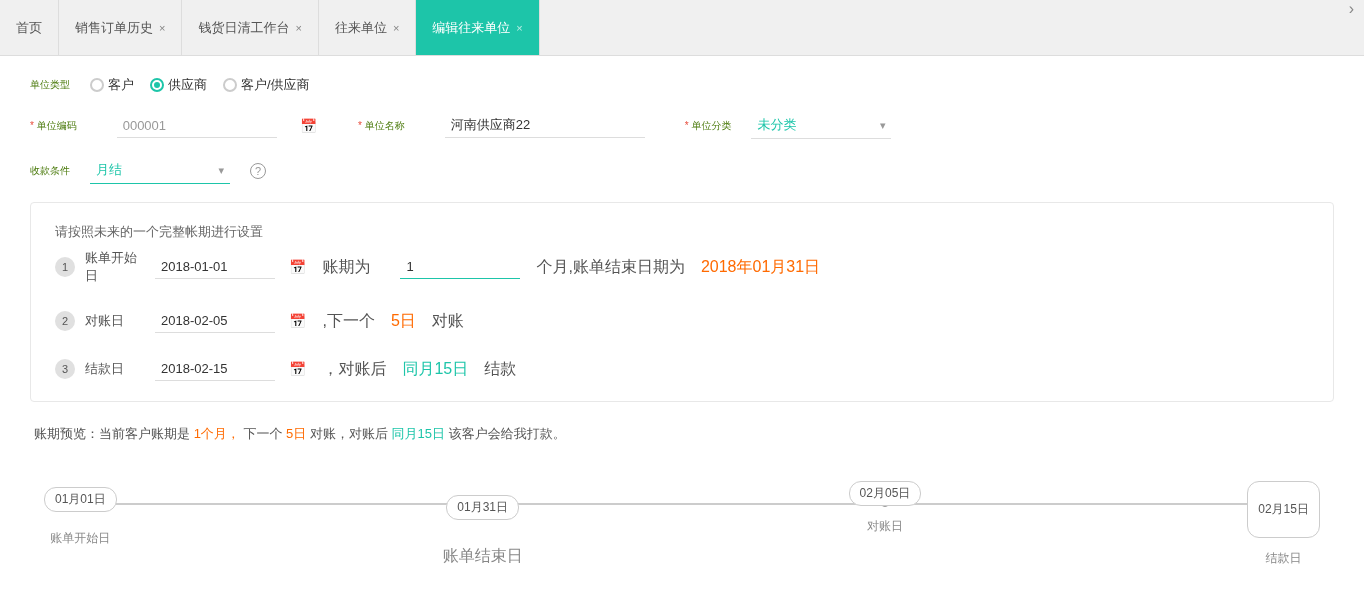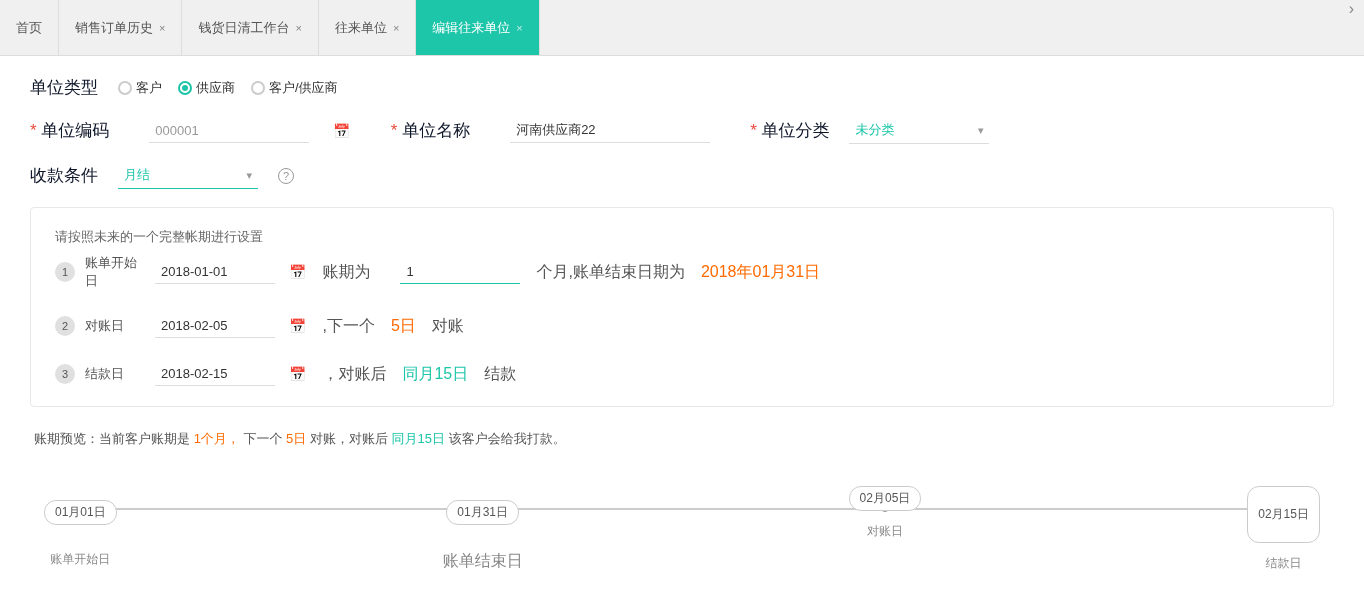--- a/index.html
+++ b/index.html
@@ -48,22 +48,22 @@
     }
 
     
     .form-row {
       display: flex;
       align-items: center;
       margin-bottom: 18px;
       gap: 20px;
     }
     .form-label {
-      color: #0f172a;
-      font-size: 17px;
+      color: #4d7c0f;
+      font-size: 10px;
       white-space: nowrap;
       text-align: right;
     }
     .form-label.required::before {
       content: '* ';
       color: #e74c3c;
     }
 
     
     .radio-group {
@@ -323,21 +323,21 @@
       <span class="highlight-orange">5日</span>
       <span>对账，对账后</span>
       <span class="highlight-teal">同月15日</span>
       <span>该客户会给我打款。</span>
     </div>
 
     <div style="position: relative; padding: 0 10px;">
       <div style="position: absolute; top: 26px; left: 60px; right: 60px; height: 2px; background: #ccc; z-index: 0;"></div>
       <div style="display: flex; justify-content: space-between; position: relative; z-index: 1;">
 
-        <div style="display:flex; flex-direction:column; align-items:center; gap:20px;">
+        <div style="display:flex; flex-direction:column; align-items:center; gap:12px;">
           <div style="width:10px;height:10px;border-radius:50%;background:#bbb;border:2px solid #999;margin-top:20px;"></div>
           <div style="border:1px solid #ccc;border-radius:12px;padding:3px 10px;font-size:12px;color:#555;background:#fff;margin-top:-32px;">01月01日</div>
           <div style="font-size:12px;color:#888;margin-top:6px;">账单开始日</div>
         </div>
 
         <div style="display:flex; flex-direction:column; align-items:center; gap:20px;">
           <div style="width:10px;height:10px;border-radius:50%;background:#bbb;border:2px solid #999;margin-top:20px;"></div>
           <div style="border:1px solid #ccc;border-radius:12px;padding:3px 10px;font-size:12px;color:#555;background:#fff;margin-top:-32px;">01月31日</div>
           <div style="font-size:16px;color:#888;margin-top:6px;">账单结束日</div>
         </div>

